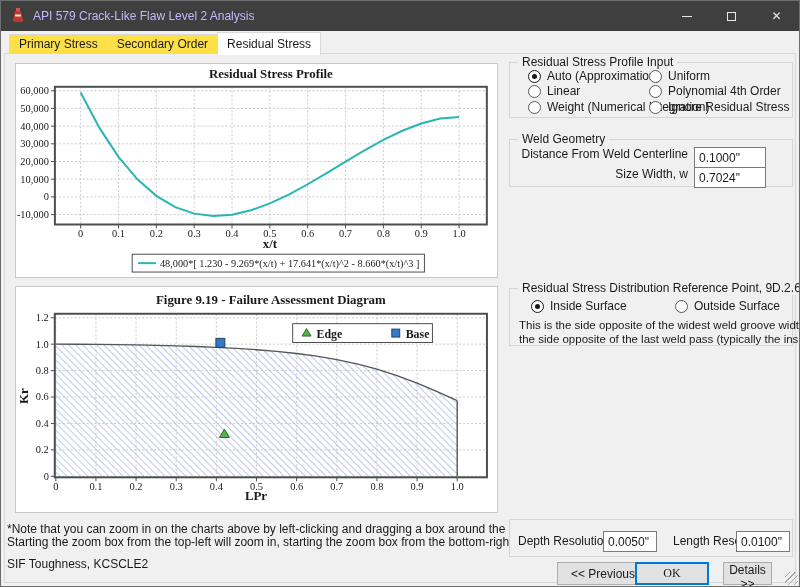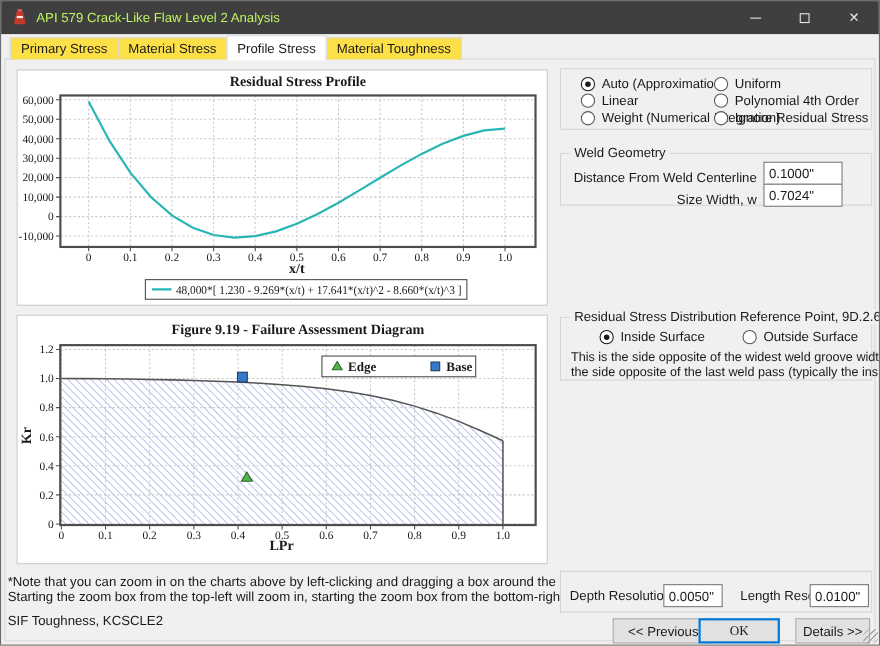--- a/index.html
+++ b/index.html
@@ -5,21 +5,21 @@
   * { box-sizing: border-box; margin: 0; padding: 0; }
   body { font-family: "Liberation Sans", sans-serif; background: #888; }
   .window {
     position: relative; width: 800px; height: 587px; background: #f0f0f0;
     border: 1px solid #6d6d6d; overflow: hidden; font-size: 12px; color: #1a1a1a;
   }
   
   .titlebar { position: absolute; left: 0; top: 0; width: 100%; height: 30px;
     background: #3f3f3f; display: flex; align-items: center; }
   .titlebar .appicon { margin: 0 8px 0 10px; width: 14px; height: 16px; flex: 0 0 auto; }
-  .titlebar .title { color: #bef264; font-size: 12px; }
+  .titlebar .title { color: #c4b5fd; font-size: 12px; }
   .caption-btns { position: absolute; right: 0; top: 0; height: 30px; display: flex; }
   .cap-btn { width: 45px; height: 30px; display: flex; align-items: center; justify-content: center; color: #e8e8e8; font-size: 12px; cursor: default; }
   .min-bar { width: 10px; height: 1px; background: #e8e8e8; }
   .max-box { width: 9px; height: 9px; border: 1px solid #e8e8e8; }
   
   .tabstrip { position: absolute; left: 8px; top: 31px; display: flex; align-items: flex-end; z-index: 3; }
   .tab { height: 20px; line-height: 19px; padding: 0 9px; background: #fde047;
     border: 1px solid #d9d9d9; border-bottom: none; margin-right: -1px; }
   .tab.active { height: 23px; line-height: 22px; background: #ffffff; position: relative; z-index: 4; margin-bottom: -1px; }
   .tabpage { position: absolute; left: 3px; top: 52px; right: 3px; bottom: 3px;
@@ -46,21 +46,21 @@
   
   .radio-row { position: absolute; display: flex; align-items: center; cursor: default; }
   .radio-circle { width: 13px; height: 13px; border: 1px solid #595959; border-radius: 50%;
     background: #fff; margin-right: 6px; position: relative; flex: 0 0 auto; }
   .radio-circle.on { border-color: #1a1a1a; }
   .radio-circle.on::after { content: ""; position: absolute; left: 3px; top: 3px; width: 5px; height: 5px; border-radius: 50%; background: #1a1a1a; }
   .checkbox { width: 13px; height: 13px; border: 1px solid #595959; background: #fff; position: relative; margin-right: 6px; flex: 0 0 auto; }
   .checkbox.on::after { content: ""; position: absolute; left: 2px; top: 0px; width: 5px; height: 8px;
     border-right: 2px solid #1a1a1a; border-bottom: 2px solid #1a1a1a; transform: rotate(40deg); }
   
-  .field-row { position: absolute; display: flex; align-items: flex-end; justify-content: flex-end; }
+  .field-row { position: absolute; display: flex; align-items: flex-start; justify-content: flex-end; }
   .field-label { margin-right: 6px; white-space: nowrap; }
   .tbox { height: 21px; border: 1px solid #7a7a7a; background: #fff; font-family: "Liberation Sans", sans-serif; font-size: 12px; padding: 0 4px; color: #1a1a1a; }
   .desc { position: absolute; font-size: 11.5px; line-height: 14px; white-space: nowrap; }
   
   .btn { position: absolute; height: 23px; background: #e1e1e1; border: 1px solid #adadad;
     font-family: "Liberation Sans", sans-serif; font-size: 12px; color: #1a1a1a; text-align: center; }
   .btn.default { border: 2px solid #0078d7; font-family: Liberation Serif, serif; }
   .resize-grip { position: absolute; right: 1px; bottom: 1px; width: 13px; height: 13px;
     background: repeating-linear-gradient(135deg, transparent 0 3px, #a9a9a9 3px 4px); }
 </style>
@@ -84,23 +84,22 @@
           <span class="max-box"></span>
         </div>
       <div class="cap-btn">
           <span>✕</span>
         </div>
     </div>
   </div>
 
   <div class="tabstrip">
     <div class="tab">Primary Stress</div>
-    <div class="tab">Material Stress</div>
-    <div class="tab active">Profile Stress</div>
-    <div class="tab">Material Toughness</div>
+    <div class="tab">Secondary Order</div>
+    <div class="tab active">Residual Stress</div>
   </div>
 
   <div class="tabpage">
 
     <div class="chartpanel" id="chart1">
       <svg id="chart1-svg" viewBox="0 0 483 215">
           <line x1="38" x2="474" y1="27" y2="27" class="grid"></line>
           <line x1="34" x2="38" y1="27" y2="27" class="tickm"></line>
           <text x="32" y="30.5" class="ctick" text-anchor="end">60,000</text>
           <line x1="38" x2="474" y1="44.85714285714286" y2="44.85714285714286" class="grid"></line>
@@ -243,20 +242,21 @@
           <text x="241" y="215" class="caxis" text-anchor="middle">LPr</text>
           <text x="11" y="110" class="caxis" text-anchor="middle" transform="rotate(-90 11 110)">Kr</text>
         </svg>
     </div>
 
     <div class="noteline" style="top:468px">*Note that you can zoom in on the charts above by left-clicking and dragging a box around the desired zoom area.</div>
     <div class="noteline" style="top:481px">Starting the zoom box from the top-left will zoom in, starting the zoom box from the bottom-right will reset the zoom.</div>
     <div class="noteline" style="top:503px">SIF Toughness, KCSCLE2</div>
 
     <div class="groupbox" style="left:504px; top:8px; width:284px; height:56px">
+      <span class="gb-label">Residual Stress Profile Input</span>
       <div class="radio-row" style="left:18px; top:6px">
         <span class="radio-circle on"></span>
         <span>Auto (Approximation)</span>
       </div>
       <div class="radio-row" style="left:18px; top:21px">
         <span class="radio-circle"></span>
         <span>Linear</span>
       </div>
       <div class="radio-row" style="left:18px; top:37px">
         <span class="radio-circle"></span>
@@ -283,38 +283,38 @@
         <input class="tbox" style="width: 72px;" value="0.1000&quot;">
       </div>
       <div class="field-row" style="left:0; top:27px; width:256px">
         <span class="field-label">Size Width, w</span>
         <input class="tbox" style="width: 72px;" value="0.7024&quot;">
       </div>
     </div>
 
     <div class="groupbox" style="left:504px; top:234px; width:284px; height:58px">
       <span class="gb-label">Residual Stress Distribution Reference Point, 9D.2.6</span>
-      <div class="radio-row" style="left:35px; top:10px">
+      <div class="radio-row" style="left:21px; top:10px">
         <span class="radio-circle on"></span>
         <span>Inside Surface</span>
       </div>
       <div class="radio-row" style="left:165px; top:10px">
         <span class="radio-circle"></span>
         <span>Outside Surface</span>
       </div>
       <div class="desc" style="left:9px; top:29px">This is the side opposite of the widest weld groove width, or from</div>
       <div class="desc" style="left:9px; top:43px">the side opposite of the last weld pass (typically the inside surface).</div>
     </div>
 
     <div class="groupbox" style="left:504px; top:465px; width:284px; height:38px">
       <span style="position:absolute; left:8px; top:14px">Depth Resolution</span>
       <input class="tbox" style="position: absolute; left: 93px; top: 11px; width: 54px;" value="0.0050&quot;">
       <span style="position:absolute; left:163px; top:14px">Length Resolution</span>
       <input class="tbox" style="position: absolute; left: 226px; top: 11px; width: 54px;" value="0.0100&quot;">
     </div>
 
     <button class="btn" style="left:552px; top:508px; width:92px">&lt;&lt; Previous</button>
     <button class="btn default" style="left:630px; top:508px; width:74px">OK</button>
-    <button class="btn" style="left:718px; top:508px; width:68px">Details &gt;&gt;</button>
+    <button class="btn" style="left:718px; top:508px; width:49px">Details &gt;&gt;</button>
   </div>
 
   <div class="resize-grip"></div>
 </div>
 
 </body></html>

